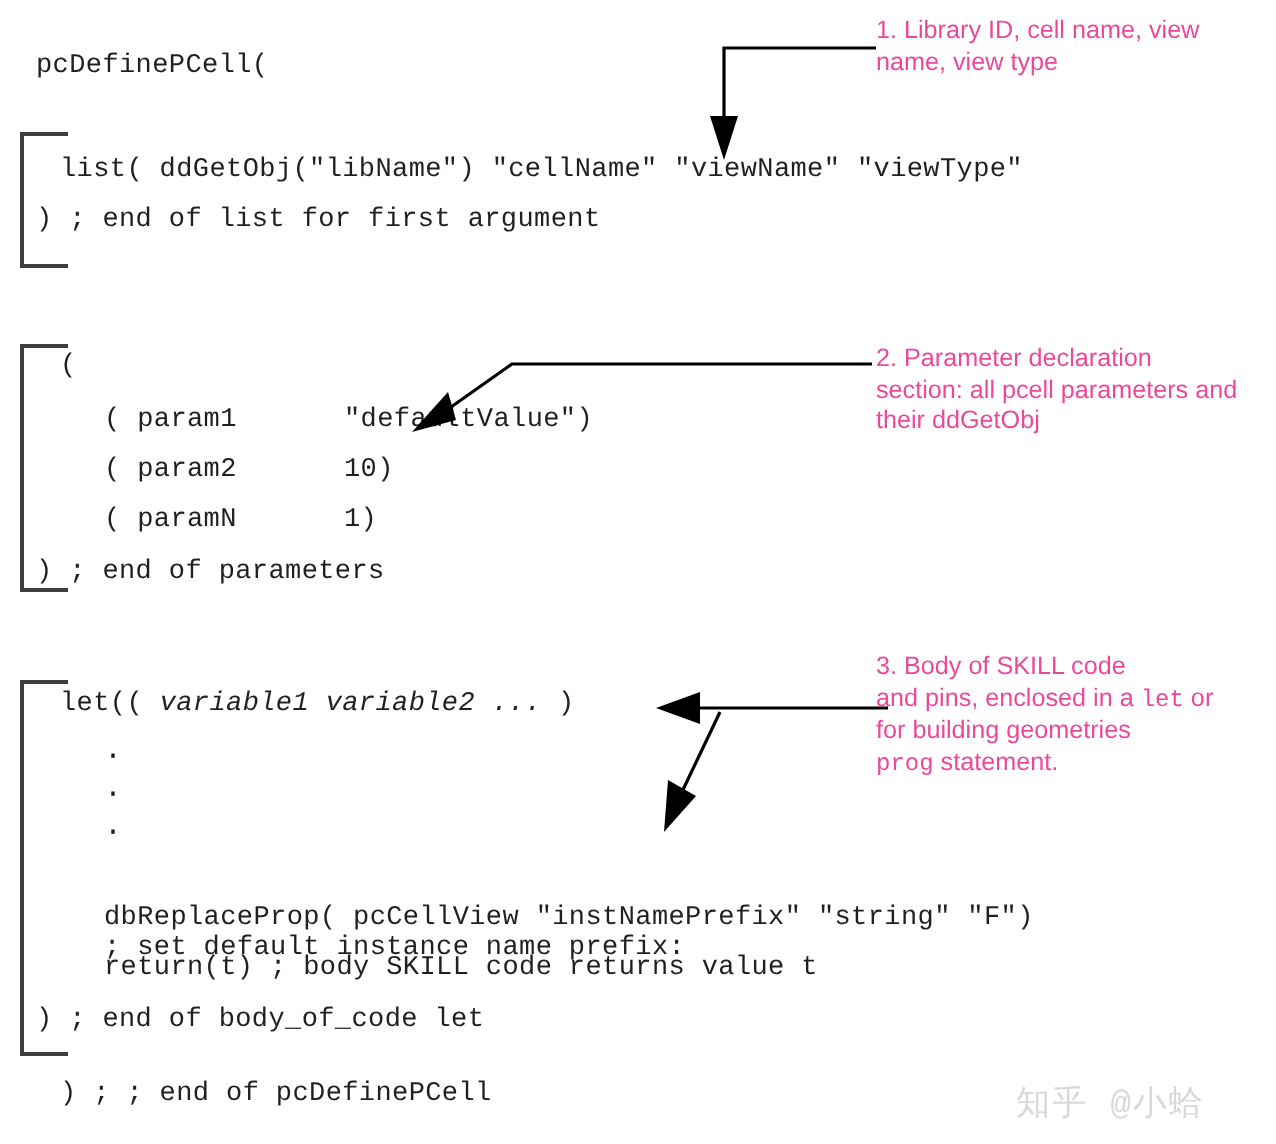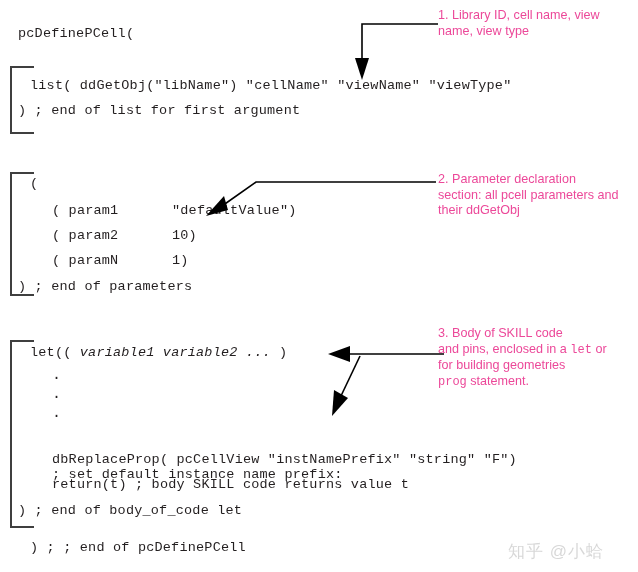--- a/index.html
+++ b/index.html
@@ -43,21 +43,21 @@
     border-top: 2px solid #3f3f3f;
     border-bottom: 2px solid #3f3f3f;
     box-sizing: border-box;
   }
   .leader {
     position: absolute;
     overflow: visible;
   }
   .watermark {
     position: absolute;
-    font-family: Liberation Sans, sans-serif;
+    font-family: Liberation Mono, monospace;
     font-size: 17px;
     color: #d8d8d8;
     letter-spacing: 1px;
     white-space: pre;
   }
 </style>
 </head>
 <body>
 
 <div id="page">

